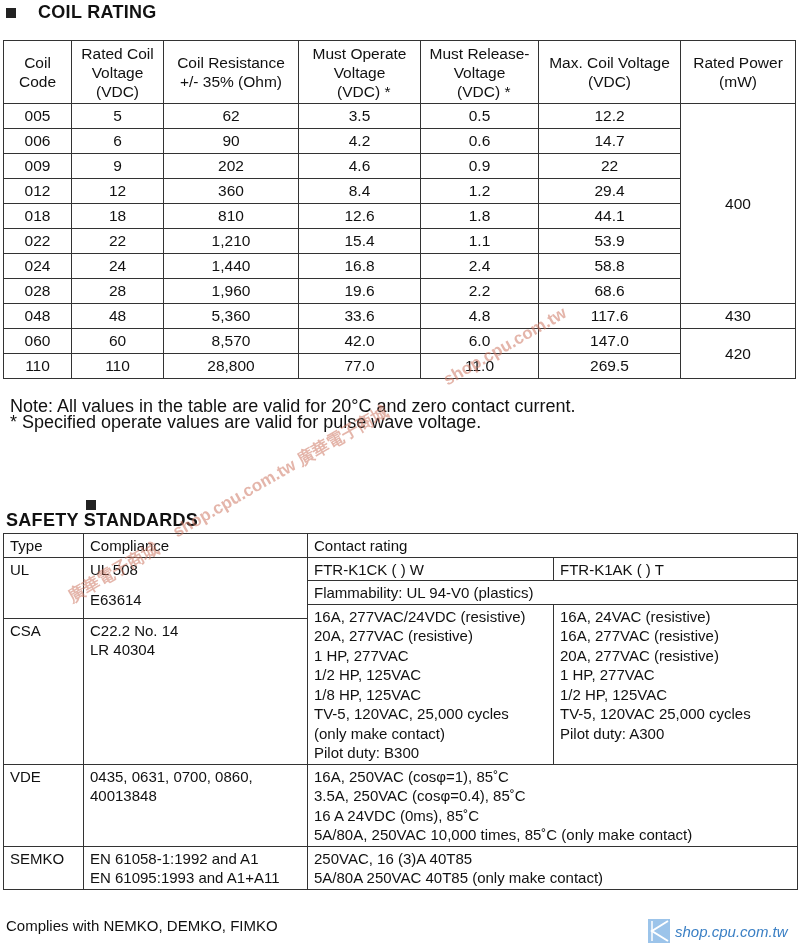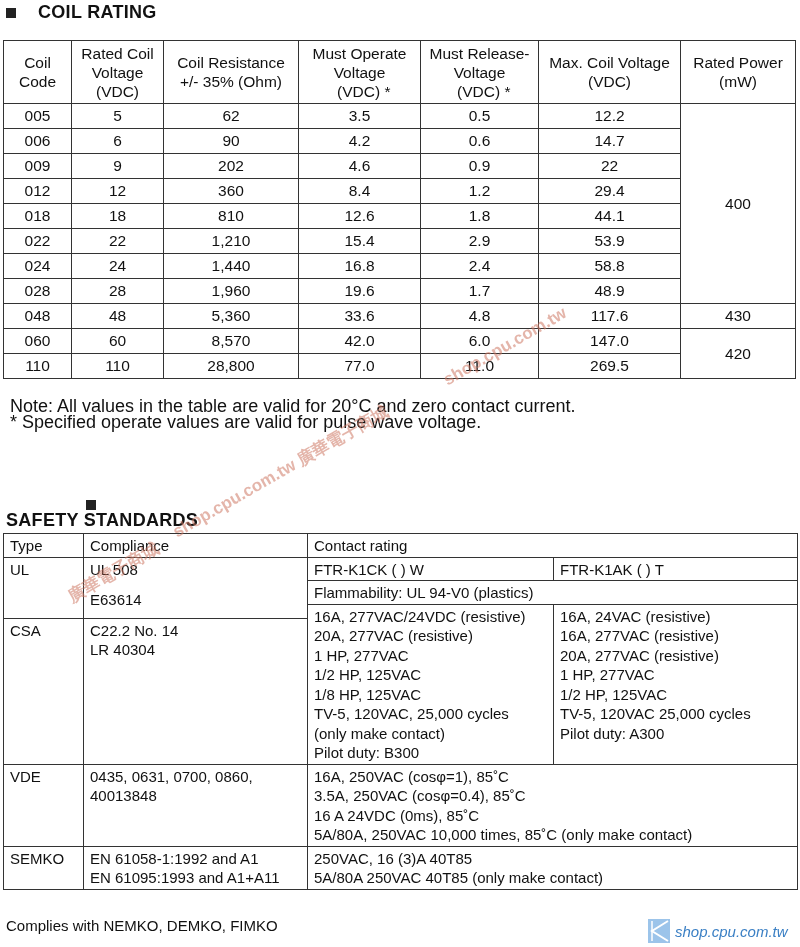--- a/index.html
+++ b/index.html
@@ -126,38 +126,38 @@
       <td>810</td>
       <td>12.6</td>
       <td>1.8</td>
       <td>44.1</td>
     </tr>
     <tr>
       <td>022</td>
       <td>22</td>
       <td>1,210</td>
       <td>15.4</td>
-      <td>2.9</td>
+      <td>1.1</td>
       <td>53.9</td>
     </tr>
     <tr>
       <td>024</td>
       <td>24</td>
       <td>1,440</td>
       <td>16.8</td>
       <td>2.4</td>
       <td>58.8</td>
     </tr>
     <tr>
       <td>028</td>
       <td>28</td>
       <td>1,960</td>
       <td>19.6</td>
-      <td>1.7</td>
-      <td>48.9</td>
+      <td>2.2</td>
+      <td>68.6</td>
     </tr>
     <tr class="grp-start">
       <td>048</td>
       <td>48</td>
       <td>5,360</td>
       <td>33.6</td>
       <td>4.8</td>
       <td>117.6</td>
       <td>430</td>
     </tr>

